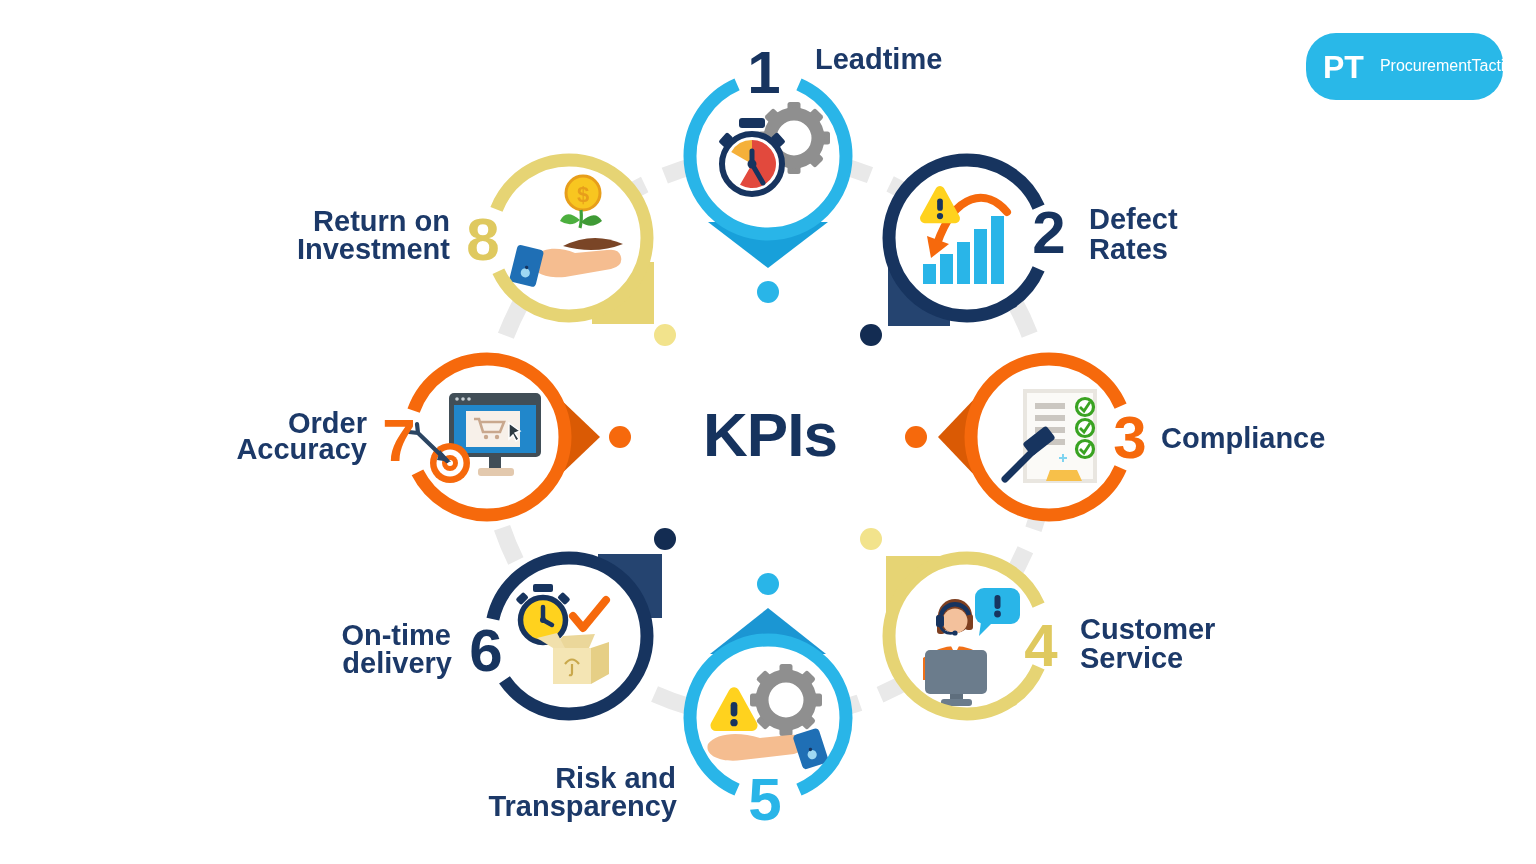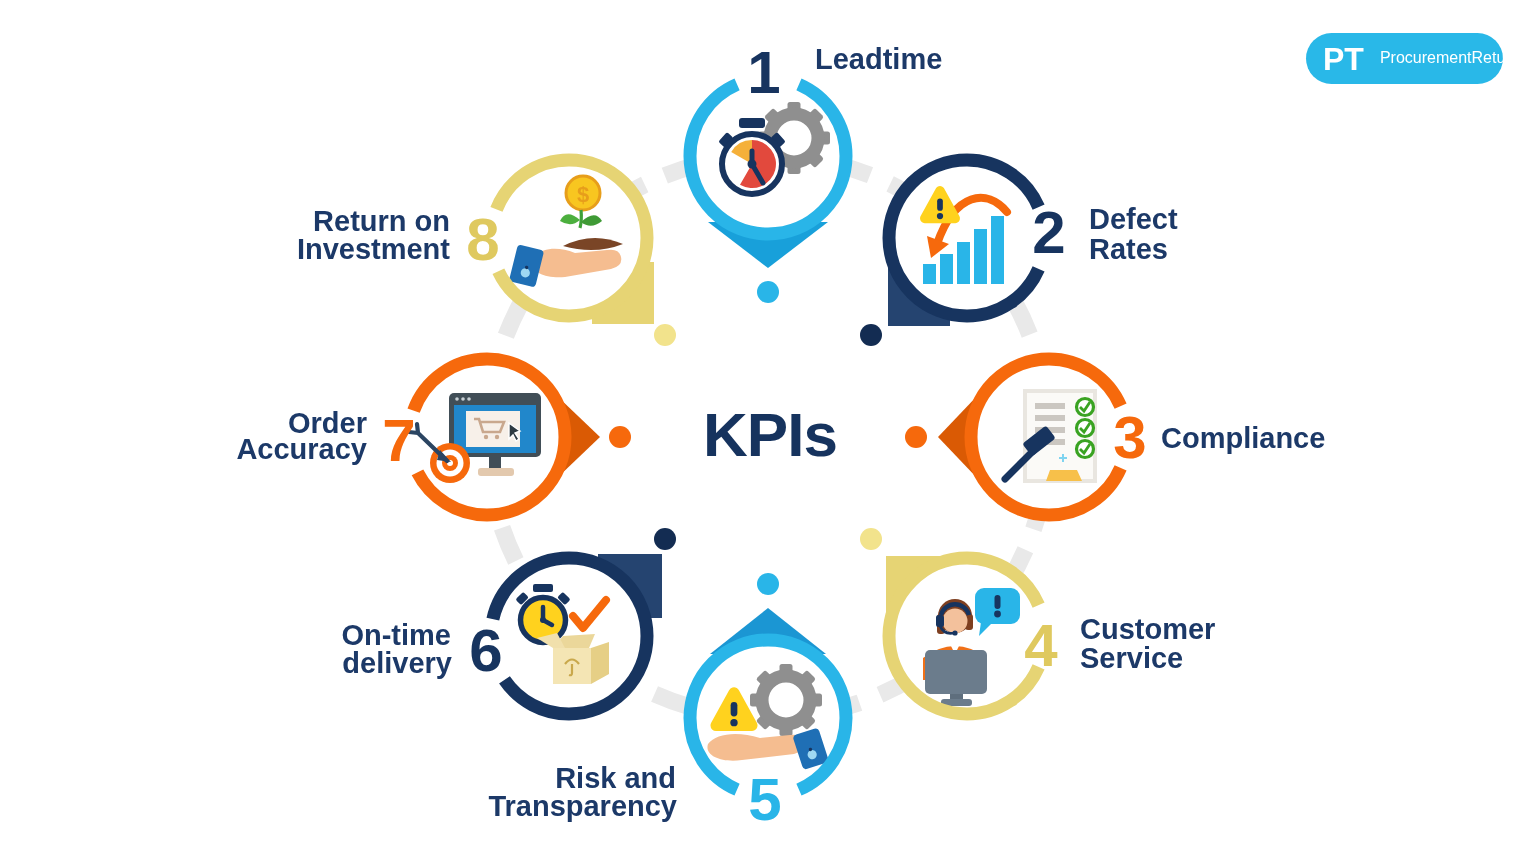--- a/index.html
+++ b/index.html
@@ -3,21 +3,21 @@
 <meta charset="utf-8">
 <style>
   html,body{margin:0;padding:0;background:#ffffff;}
   .stage{position:relative;width:1536px;height:864px;background:#ffffff;overflow:hidden;
          font-family:"Liberation Sans",sans-serif;}
   svg text{font-family:"Liberation Sans","DejaVu Sans",sans-serif;}
   .lbl{font-weight:700;font-size:29px;fill:#1C3968;dominant-baseline:central;}
   .num{font-weight:800;font-size:60px;dominant-baseline:central;}
   .kpis-title{font-weight:800;font-size:62px;fill:#16335E;dominant-baseline:central;letter-spacing:-1px;}
   .coin-sym{font-weight:700;font-size:22px;fill:#E79E1B;dominant-baseline:central;text-anchor:middle;}
-  .logo{position:absolute;left:1306px;top:33px;width:197px;height:51px;background:#29B8E8;
+  .logo{position:absolute;left:1306px;top:33px;width:197px;height:67px;background:#29B8E8;
         border-radius:30px;display:flex;align-items:center;box-sizing:border-box;padding:0 0 0 17px;}
   .logo-abbr{color:#fff;font-weight:800;font-size:32px;line-height:1;}
   .logo-div{width:2px;height:42px;background:#fff;margin:0 9px 0 7px;}
   .logo-name{color:#fff;font-size:16px;line-height:1.15;display:flex;flex-direction:row;}
 </style>
 </head>
 <body>
 
 <div class="stage">
 
@@ -269,17 +269,17 @@
   <text class="lbl" x="450" y="221" text-anchor="end">Return on</text>
   <text class="lbl" x="450" y="249" text-anchor="end">Investment</text>
 </svg>
 
   
   <div class="logo">
     <span class="logo-abbr">PT</span>
     <span class="logo-div"></span>
     <span class="logo-name">
       <span>Procurement</span>
-      <span>Return</span>
+      <span>Tactics</span>
     </span>
   </div>
 
 </div>
 
 </body></html>

